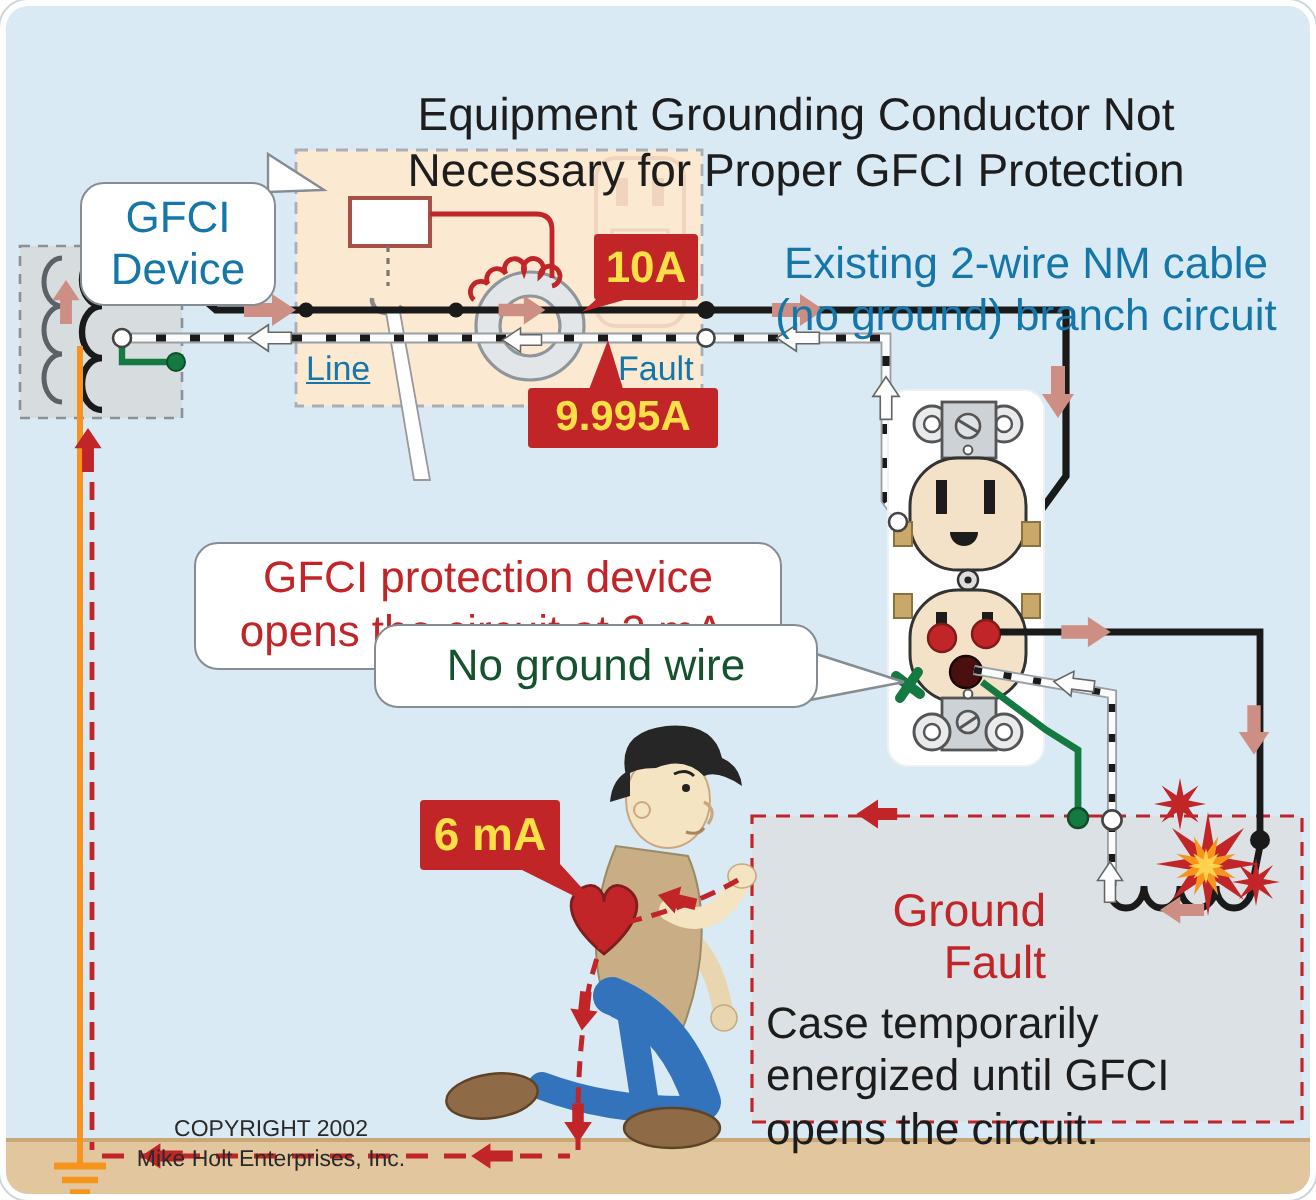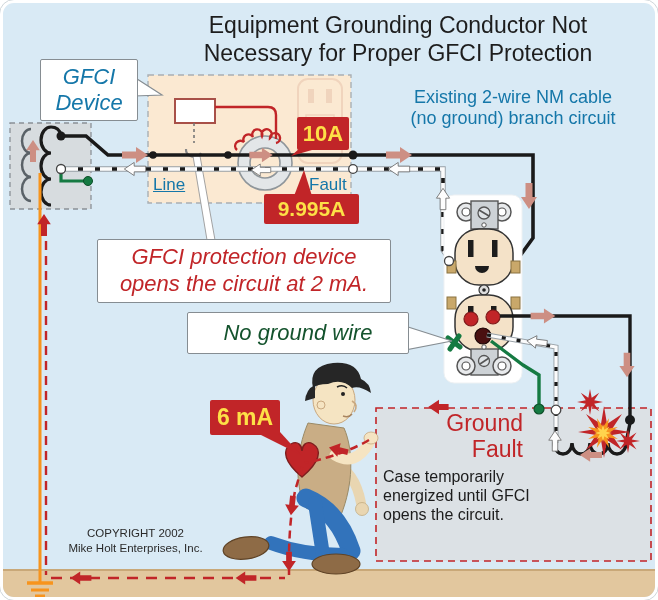--- a/index.html
+++ b/index.html
@@ -1,22 +1,22 @@
 <!DOCTYPE html>
 <html><head>
 <meta charset="utf-8">
 <style>
   html,body{margin:0;padding:0;background:#fff;}
   .stage{position:relative;width:658px;height:600px;background:#D9EAF5;
          border:3px solid #fff;outline:1px solid #cfd6da;border-radius:14px;overflow:hidden;
          font-family:"Liberation Sans", sans-serif;box-sizing:border-box;}
   .abs{position:absolute;}
-  .pre{white-space:pre-line;}
-  .bubble{background:#fff;border:1.4px solid #868d92;border-radius:2px;
-          display:flex;align-items:center;justify-content:center;text-align:center;font-style:italic;}
+  .pre{white-space:pre-line;margin-top:32px;}
+  .bubble{background:#fff;border:1.4px solid #868d92;border-radius:12px;
+          display:flex;align-items:center;justify-content:center;text-align:center;}
   .badge{background:#C12528;color:#fde047;font-weight:700;
          display:flex;align-items:center;justify-content:center;border-radius:2px;}
   .blue{color:#1577A9;}
   .red{color:#C12528;}
   .green{color:#14532d;}
   svg{position:absolute;left:0;top:0;}
   .title{font-size:23px;color:#1d1d1d;text-align:center;line-height:1.22;}
   .copy{font-size:11.5px;color:#2a2a2a;text-align:center;line-height:1.3;}
 </style>
 </head>
@@ -239,39 +239,39 @@
     <use href="#arr" fill="#FDFDFD" stroke="#666" stroke-width="1" transform="translate(552,438) rotate(-90) scale(0.78)"></use>
   </g>
 </svg>
 
 <div class="abs pre title" style="left:140px;top:8px;width:510px;">Equipment Grounding Conductor Not
 Necessary for Proper GFCI Protection</div>
 
 <div class="abs pre bubble blue" style="left:37px;top:56px;width:96px;height:60px;font-size:22px;line-height:1.2;">GFCI
 Device</div>
 
-<div class="abs pre blue" style="left:364px;top:84px;width:292px;font-size:18px;line-height:1.18;text-align:center;">Existing 2-wire NM cable
+<div class="abs pre blue" style="left:364px;top:84px;width:292px;font-size:22px;line-height:1.18;text-align:center;">Existing 2-wire NM cable
 (no ground) branch circuit</div>
 
 <div class="abs blue" style="left:150px;top:172px;font-size:17px;text-decoration:underline;">Line</div>
 <div class="abs blue" style="left:306px;top:172px;font-size:17px;">Fault</div>
 
 <div class="abs badge" style="left:294px;top:114px;width:52px;height:33px;font-size:22px;">10A</div>
 <div class="abs badge" style="left:261px;top:191px;width:95px;height:30px;font-size:21px;">9.995A</div>
 
 <div class="abs pre bubble red" style="left:94px;top:236px;width:292px;height:62px;font-size:22px;line-height:1.22;">GFCI protection device
 opens the circuit at 2 mA.</div>
 
 <div class="abs bubble green" style="left:184px;top:309px;width:220px;height:40px;font-size:22px;">No ground wire</div>
 
 <div class="abs badge" style="left:207px;top:397px;width:70px;height:35px;font-size:23px;">6 mA</div>
 
 <div class="abs pre red" style="left:376px;top:407px;width:144px;font-size:23px;line-height:1.15;text-align:right;">Ground
 Fault</div>
 
-<div class="abs pre" style="left:380px;top:464px;width:255px;font-size:16px;line-height:1.2;color:#1c1c1c;">Case temporarily
+<div class="abs pre" style="left:380px;top:464px;width:255px;font-size:22px;line-height:1.2;color:#1c1c1c;">Case temporarily
 energized until GFCI
 opens the circuit.</div>
 
 <div class="abs pre copy" style="left:50px;top:523px;width:165px;">COPYRIGHT 2002
 Mike Holt Enterprises, Inc.</div>
 
 </div>
 
 </body></html>

